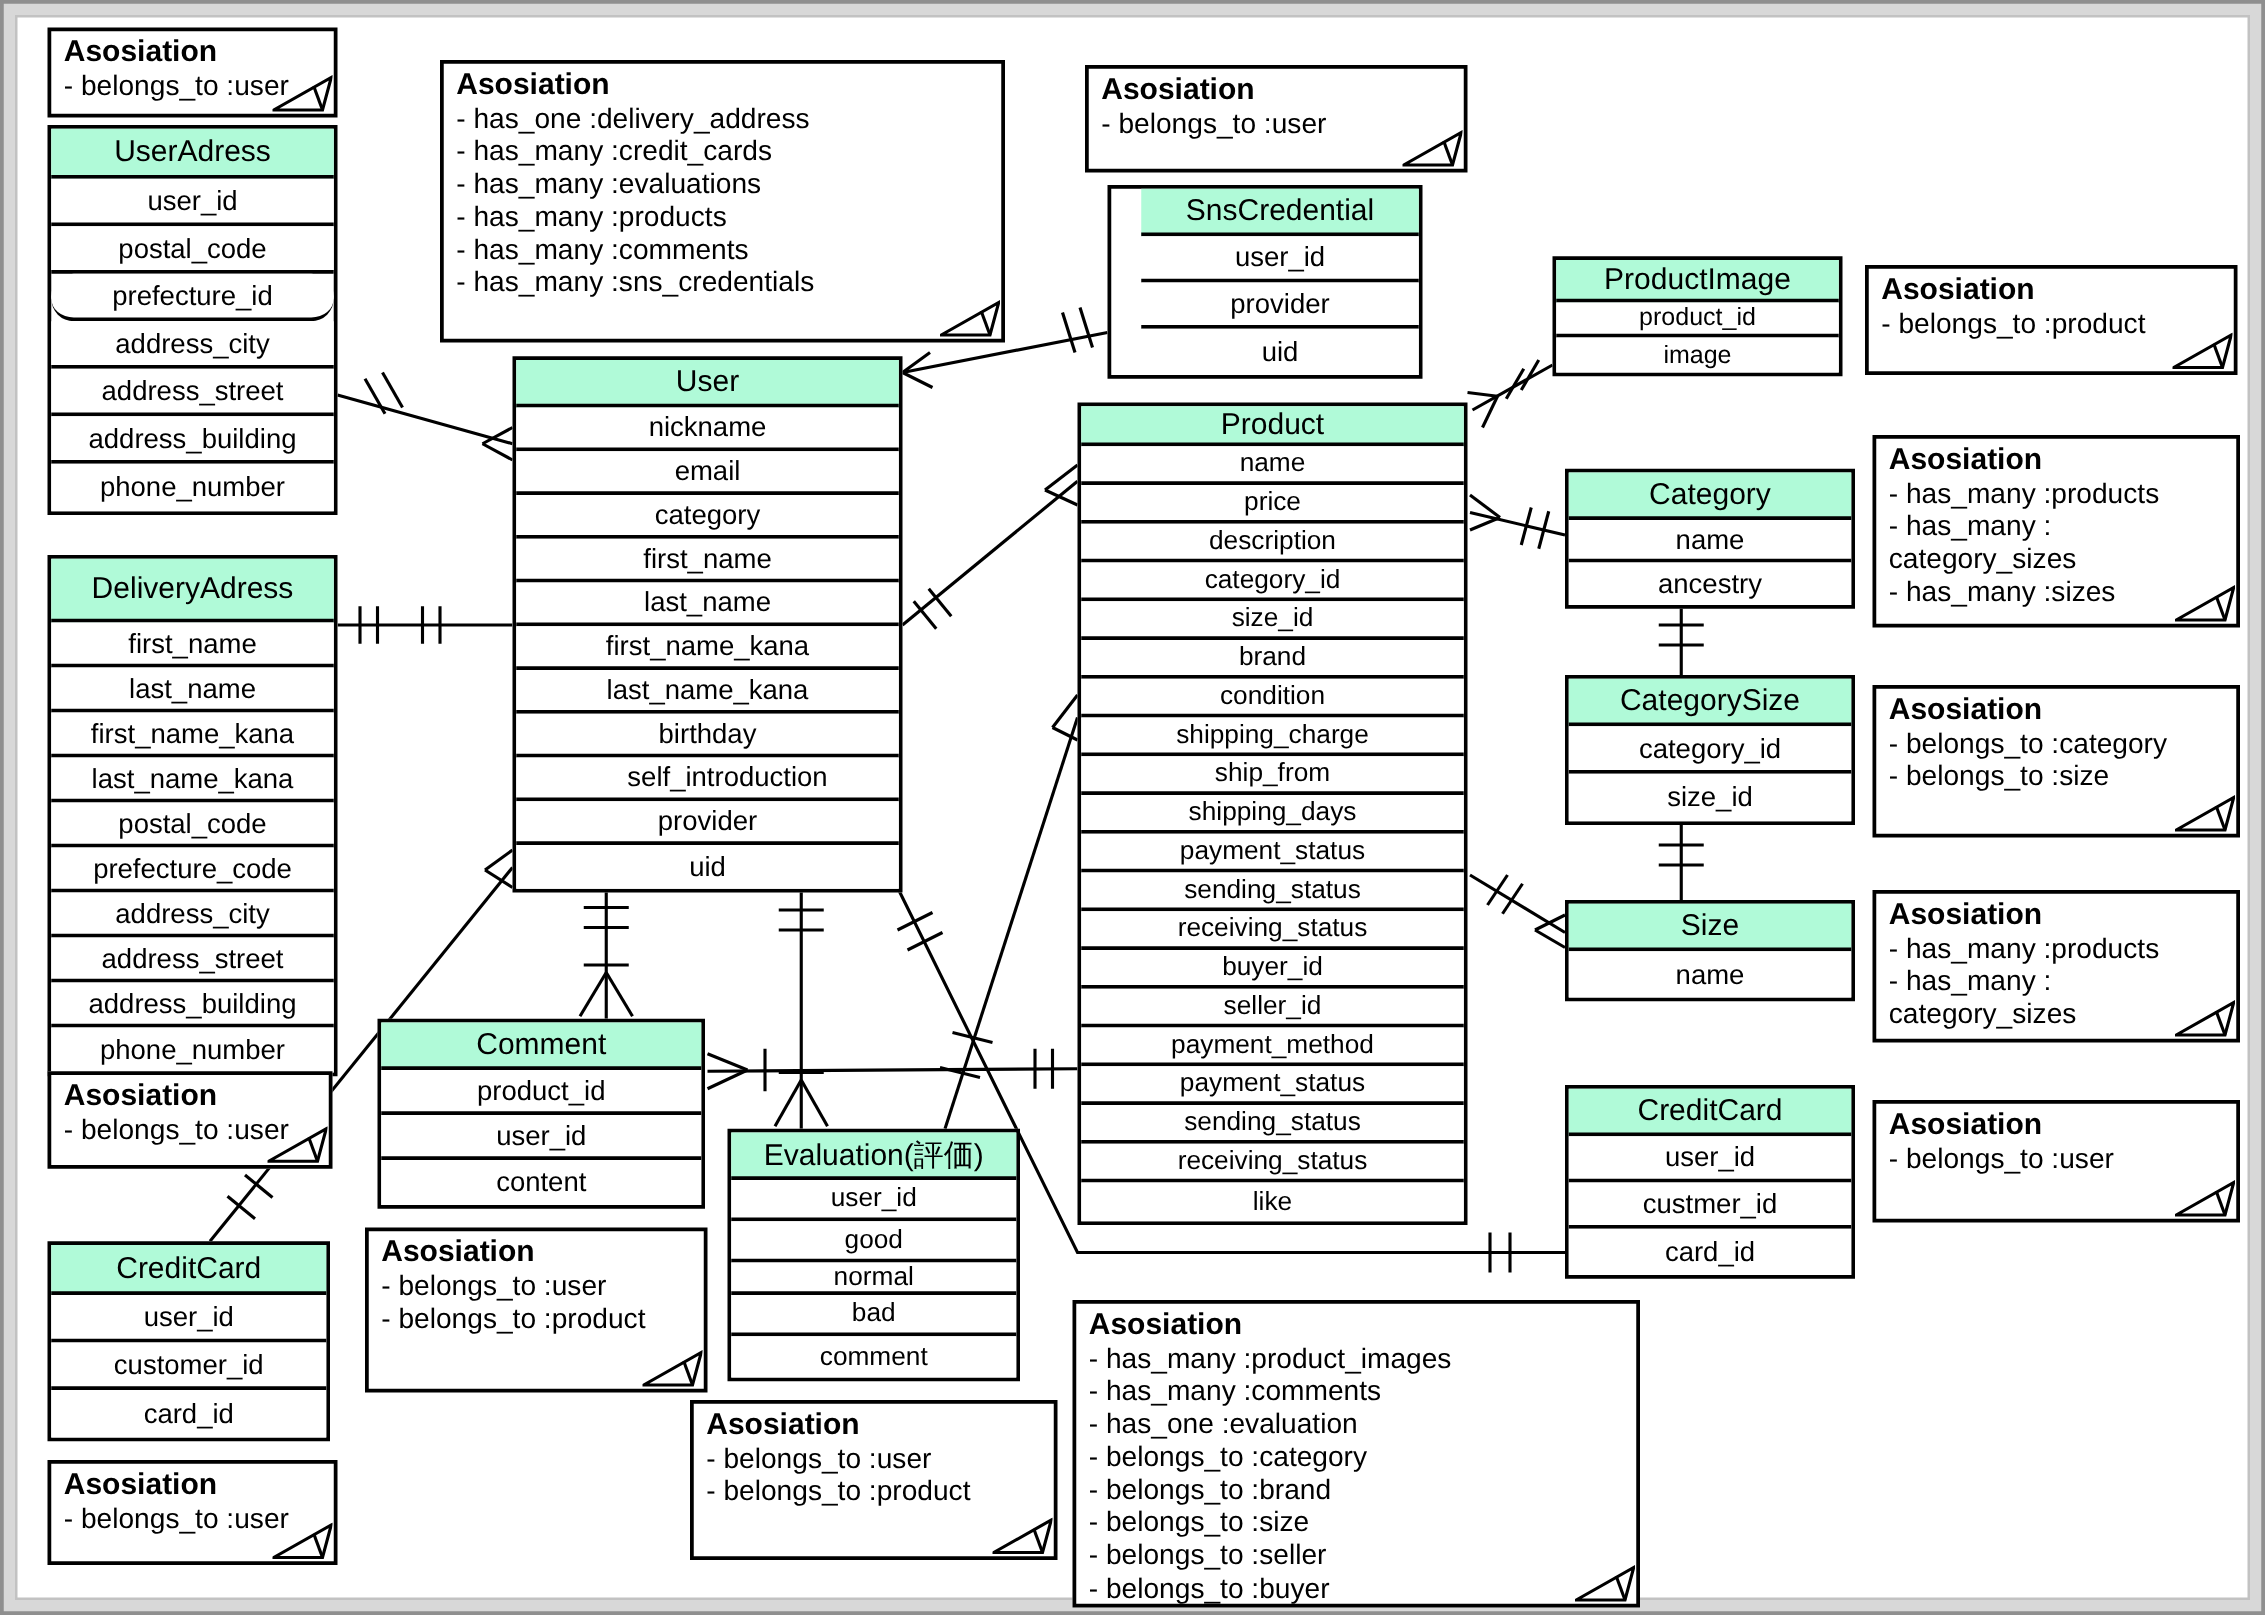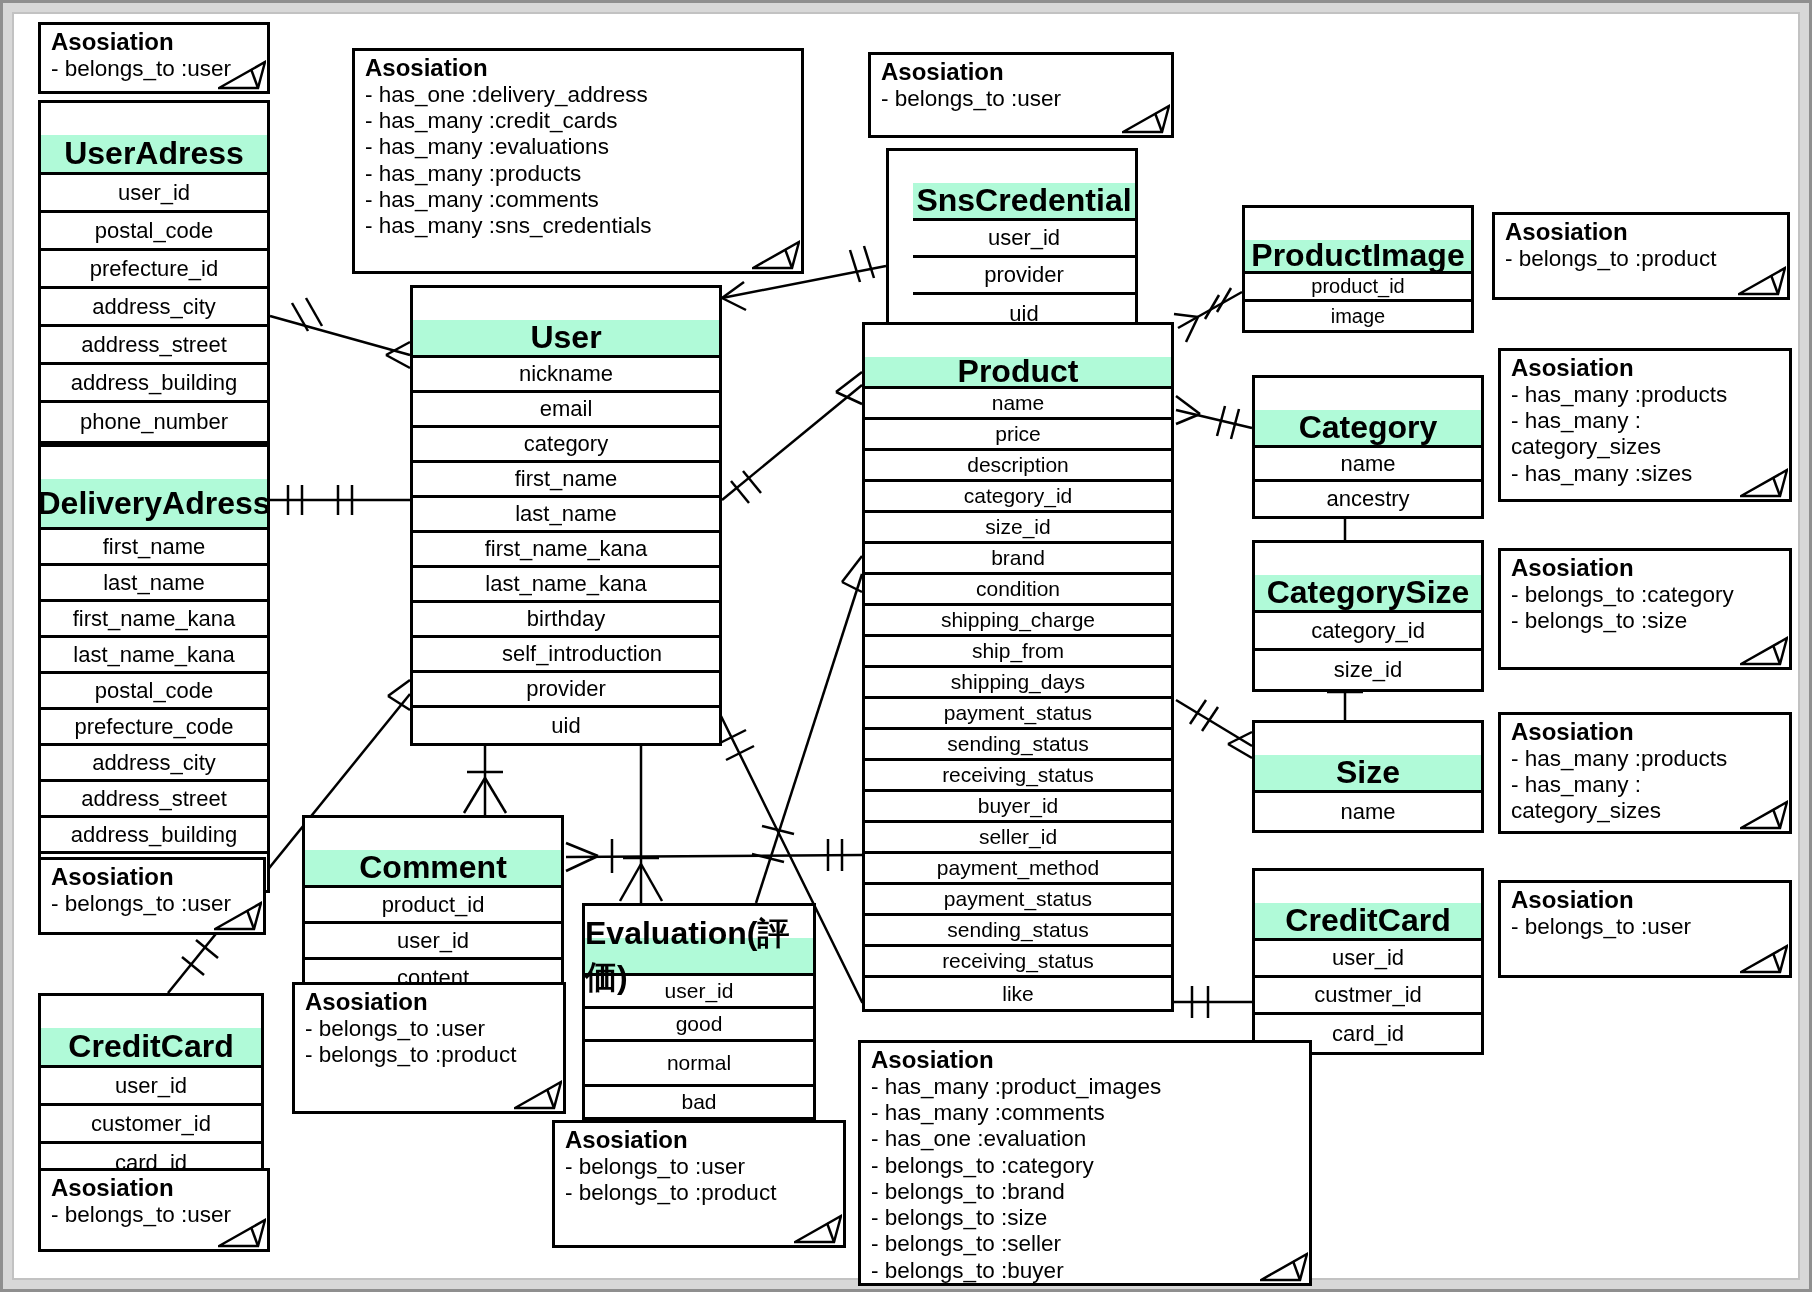--- a/index.html
+++ b/index.html
@@ -2,21 +2,21 @@
 <html><head>
 <meta charset="utf-8">
 <style>
   html,body{margin:0;padding:0;background:#9e9e9e;}
   #stage{position:relative;width:1812px;height:1292px;background:#ffffff;overflow:hidden;
          font-family:"Liberation Sans","DejaVu Sans",sans-serif;
          box-shadow: inset 0 0 0 3px #8f8f8f, inset 0 0 0 12px #d8d8d8, inset 0 0 0 14px #c2c2c2;}
   #wires{position:absolute;left:0;top:0;z-index:1;pointer-events:none;}
   .entity{position:absolute;z-index:2;background:#fff;border:3px solid #000;box-sizing:border-box;}
   .entity-header{background:var(--hdr,#B0FAD8);border-bottom:3px solid #000;box-sizing:border-box;
-      display:flex;align-items:center;justify-content:center;font-weight:bold;font-size:32px;color:#000;margin-top:32px;}
+      display:flex;align-items:center;justify-content:center;font-weight:normal;font-size:24px;color:#000;}
   .entity-row{border-bottom:3px solid #000;box-sizing:border-box;display:flex;align-items:center;
       justify-content:center;font-size:22px;color:#000;background:#fff;white-space:nowrap;}
   .entity-row:last-child{border-bottom:none;}
   .note{position:absolute;z-index:2;background:#fff;border:3px solid #000;box-sizing:border-box;
       padding:3px 10px 3px 10px;color:#000;}
   .note-title{font-weight:bold;font-size:24px;line-height:1.15;}
   .note-line{font-size:22.5px;line-height:1.17;white-space:nowrap;}
   .note-fold{position:absolute;right:1px;bottom:1px;}
 </style>
 </head>
@@ -116,21 +116,21 @@
       <line x1="1174" y1="314" x2="1198" y2="317"></line>
       <line x1="1186" y1="342" x2="1198" y2="317"></line>
     </g>
   </svg>
 
   <div id="boxes">
       <div class="entity" style="left: 38px; top: 100px; width: 232px; --hdr: #B0FAD8;">
         <div class="entity-header" style="height: 40px;">UserAdress</div>
         <div class="entity-row" style="height: 38px; font-size: 22px;">user_id</div>
         <div class="entity-row" style="height: 38px; font-size: 22px;">postal_code</div>
-        <div class="entity-row" style="height: 38px; font-size: 22px;">prefecture_id</div>
+        <div class="entity-row" style="height: 38px; font-size: 22px; border-radius: 18px;">prefecture_id</div>
         <div class="entity-row" style="height: 38px; font-size: 22px;">address_city</div>
         <div class="entity-row" style="height: 38px; font-size: 22px;">address_street</div>
         <div class="entity-row" style="height: 38px; font-size: 22px;">address_building</div>
         <div class="entity-row" style="height: 38px; font-size: 22px;">phone_number</div>
       </div>
       <div class="entity" style="left: 38px; top: 444px; width: 232px; --hdr: #B0FAD8;">
         <div class="entity-header" style="height: 51px;">DeliveryAdress</div>
         <div class="entity-row" style="height: 36px; font-size: 22px;">first_name</div>
         <div class="entity-row" style="height: 36px; font-size: 22px;">last_name</div>
         <div class="entity-row" style="height: 36px; font-size: 22px;">first_name_kana</div>
@@ -165,21 +165,21 @@
       <div class="entity" style="left: 302px; top: 815px; width: 262px; --hdr: #B0FAD8;">
         <div class="entity-header" style="height: 38px;">Comment</div>
         <div class="entity-row" style="height: 36px; font-size: 22px;">product_id</div>
         <div class="entity-row" style="height: 36px; font-size: 22px;">user_id</div>
         <div class="entity-row" style="height: 36px; font-size: 22px;">content</div>
       </div>
       <div class="entity" style="left: 582px; top: 903px; width: 234px; --hdr: #B0FAD8;">
         <div class="entity-header" style="height: 38px;">Evaluation(評価)</div>
         <div class="entity-row" style="height: 33px; font-size: 21px;">user_id</div>
         <div class="entity-row" style="height: 33px; font-size: 21px;">good</div>
-        <div class="entity-row" style="height: 45px; font-size: 21px;">normal</div>
+        <div class="entity-row" style="height: 26px; font-size: 21px;">normal</div>
         <div class="entity-row" style="height: 33px; font-size: 21px;">bad</div>
         <div class="entity-row" style="height: 33px; font-size: 21px;">comment</div>
       </div>
       <div class="entity" style="left: 886px; top: 148px; width: 252px; padding-left: 24px; --hdr: #B0FAD8;">
         <div class="entity-header" style="height: 38px;">SnsCredential</div>
         <div class="entity-row" style="height: 37px; font-size: 22px;">user_id</div>
         <div class="entity-row" style="height: 37px; font-size: 22px;">provider</div>
         <div class="entity-row" style="height: 37px; font-size: 22px;">uid</div>
       </div>
       <div class="entity" style="left: 862px; top: 322px; width: 312px; --hdr: #B0FAD8;">

